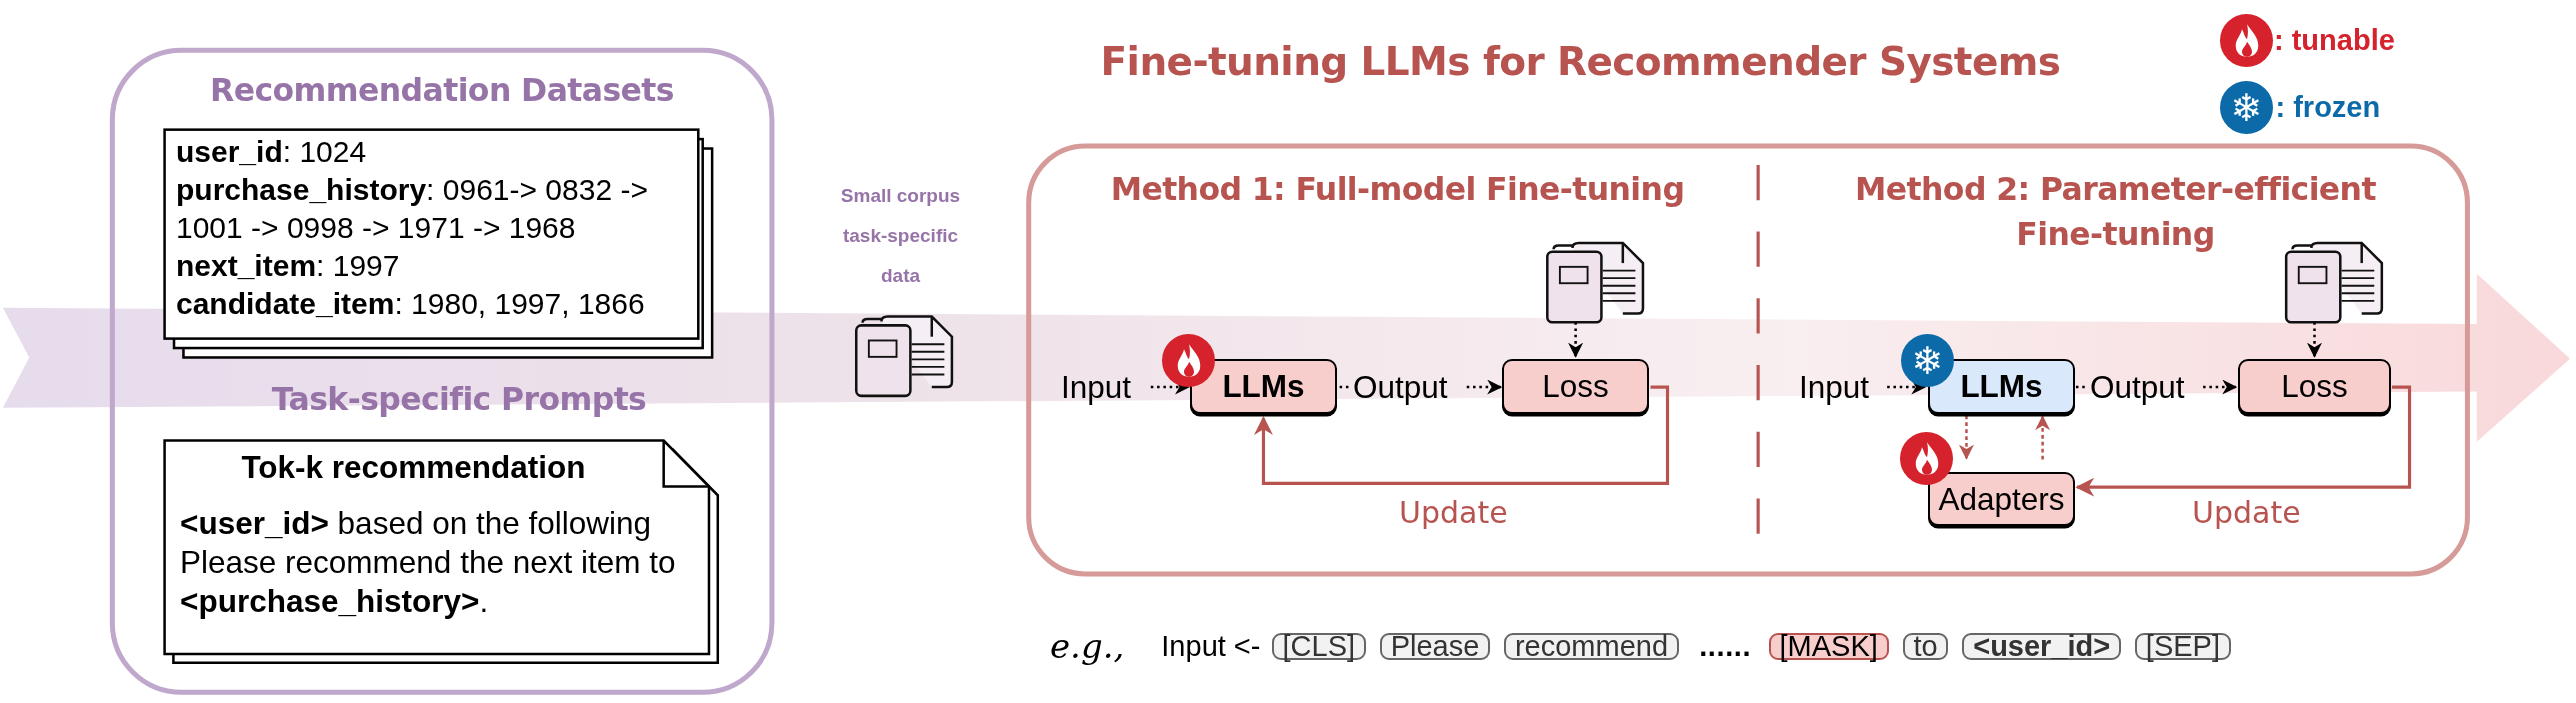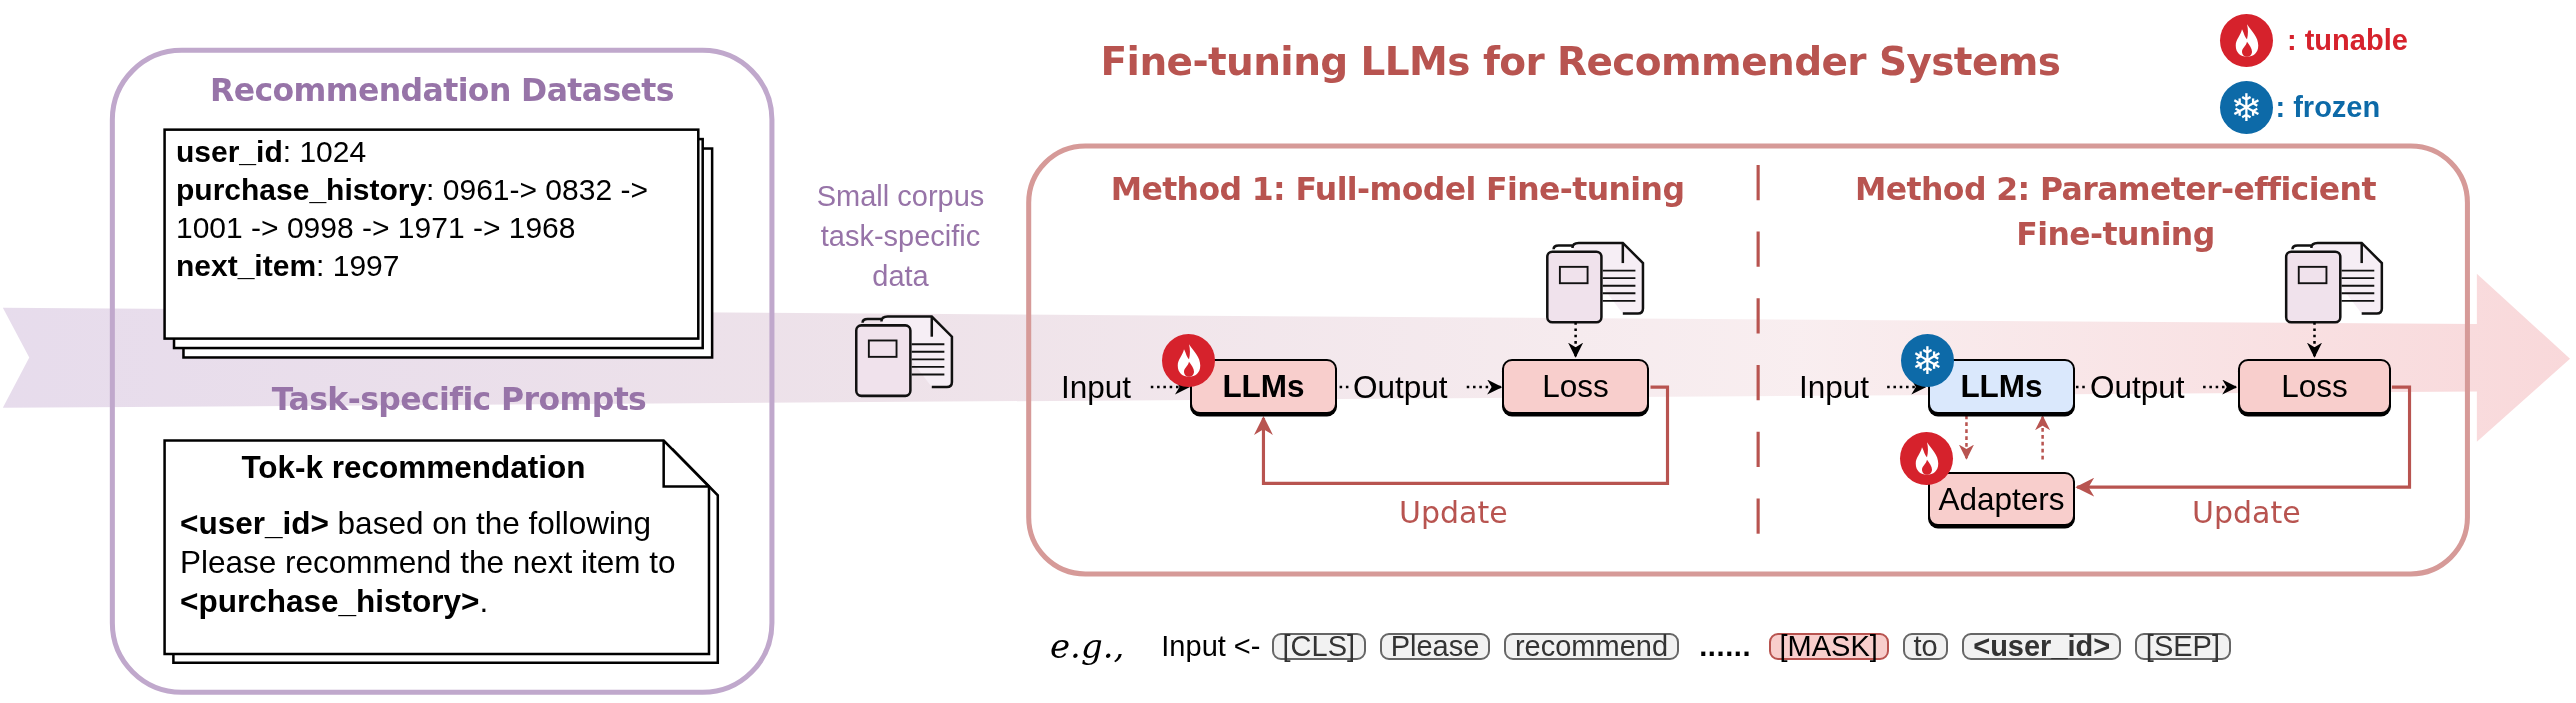--- a/index.html
+++ b/index.html
@@ -13,21 +13,21 @@
 
   .section-title { font-size: 31.5px; text-align: center; white-space: nowrap; }
   .main-title { font-size: 39px; text-align: center; white-space: nowrap; }
 
   .data-text { font-size: 30px; line-height: 38px; color: #000; }
   .data-text b { font-weight: bold; }
 
   .prompt-title { font-size: 31.5px; font-weight: bold; text-align: center; color:#000; }
   .prompt-body { font-size: 31.5px; line-height: 39px; color:#000; }
 
-  .corpus { font-size: 29px; font-weight: normal; line-height: 40px; text-align: center; }
+  .corpus { font-size: 19px; font-weight: bold; line-height: 40px; text-align: center; }
 
   .legend-label { font-size: 29px; font-weight: bold; white-space: nowrap; }
 
   .node { position: absolute; box-sizing: border-box; border: 2.5px solid #000; border-radius: 10px;
           display: flex; align-items: center; justify-content: center; font-size: 31.5px; color: #000;
           box-shadow: 0 2.5px 0 #000; }
   .node.pink { background: #f8cecc; }
   .node.blue { background: #dae8fc; }
   .node.bold { font-weight: bold; }
 
@@ -118,20 +118,21 @@
   <polyline points="3800,615 3828,615 3828,774 3300,774" fill="none" stroke="#b85450" stroke-width="5" marker-end="url(#arrRed)"></polyline>
 </svg>
 
 <div class="abs section-title hand purple" style="left:112px; top:72px; width:660px;">Recommendation Datasets</div>
 
 <div class="abs data-text" style="left:176px; top:133px; width:523px;">
   <div><b>user_id</b><span>: 1024</span></div>
   <div><b>purchase_history</b><span>: 0961-&gt; 0832 -&gt;</span></div>
   <div><span>1001 -&gt; 0998 -&gt; 1971 -&gt; 1968</span></div>
   <div><b>next_item</b><span>: 1997</span></div>
+  <div><b>candidate_item</b><span>: 1980, 1997, 1866</span></div>
 </div>
 
 <div class="abs section-title hand purple" style="left:129px; top:381px; width:660px;">Task-specific Prompts</div>
 
 <div class="abs prompt-title" style="left:164px; top:449px; width:499px;">Tok-k recommendation</div>
 <div class="abs prompt-body" style="left:180px; top:504px; width:529px;">
   <div><b>&lt;user_id&gt;</b><span> based on the following</span></div>
   <div>Please recommend the next item to</div>
   <div><b>&lt;purchase_history&gt;</b><span>.</span></div>
 </div>
@@ -144,21 +145,21 @@
 
 <div class="abs main-title hand red" style="left:1039px; top:39px; width:1083px;">Fine-tuning LLMs for Recommender Systems</div>
 
 <div class="abs" style="left:2220px; top:14px; display:flex; align-items:center;">
   <div class="badge fire" style="position:relative;">
     <svg width="28" height="35" viewBox="0 0 44 56">
         <path d="M22,2 C30,14 40,22 40,36 C40,48 32,54 22,54 C12,54 4,48 4,36 C4,26 12,20 14,10 C18,18 18,22 22,26 C24,18 24,10 22,2 Z" fill="#fff"></path>
         <path d="M22,30 C26,36 30,40 30,46 C30,51 26,54 22,54 C18,54 14,51 14,46 C14,40 20,38 22,30 Z" fill="#d6222c"></path>
       </svg>
   </div>
-  <span class="legend-label" style="color:#d6222c; margin-left:14px;">: tunable</span>
+  <span class="legend-label" style="color:#d6222c; margin-left:1px;">: tunable</span>
 </div>
 <div class="abs" style="left:2220px; top:81px; display:flex; align-items:center;">
   <div class="badge ice" style="position:relative;">
     <span style="color:#fff; font-size:38px; line-height:1; font-family:'DejaVu Sans',sans-serif;">❄</span>
   </div>
   <span class="legend-label" style="color:#0d6aa8; margin-left:2.5px;">: frozen</span>
 </div>
 
 <div class="abs section-title hand red" style="left:1070px; top:171px; width:655px;">Method 1: Full-model Fine-tuning</div>
 <div class="abs flow-label" style="left:1061px; top:369px;">Input</div>

